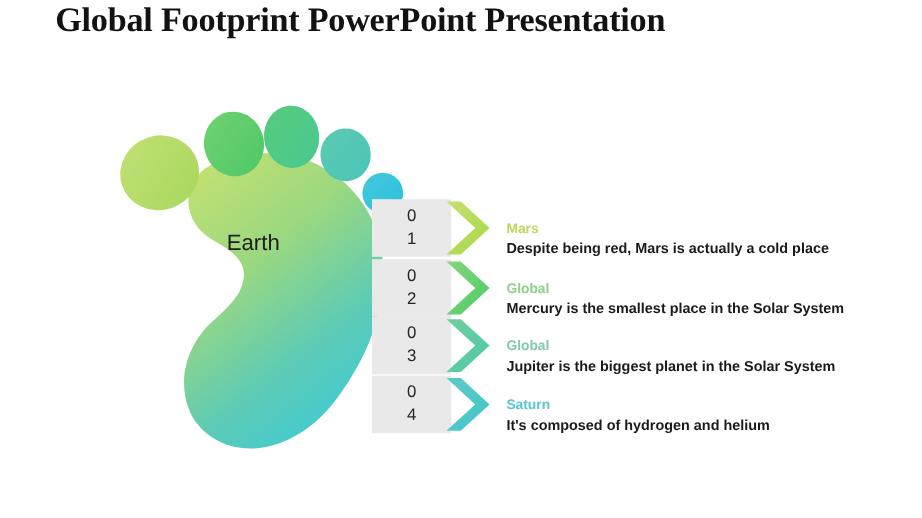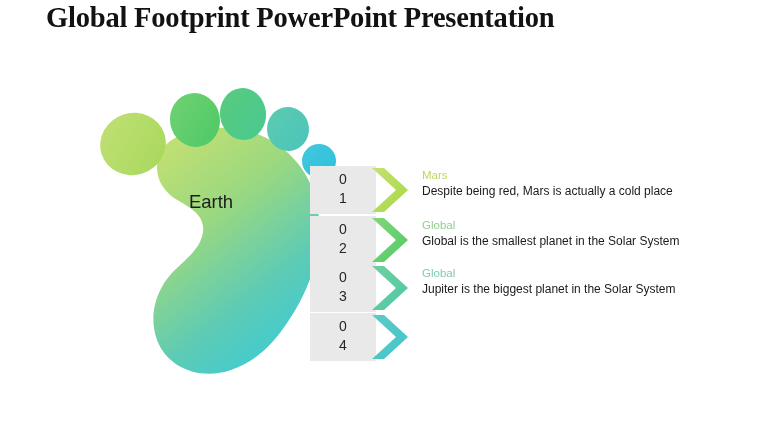--- a/index.html
+++ b/index.html
@@ -87,22 +87,23 @@
 
   .chev{
     position:absolute;
     left:58px; top:0;
     width:48px; height:48px;
   }
   .chev svg{display:block;width:48px;height:48px;}
 
   .rowtext{
     position:absolute;
-    left:112px; top:2px;
+    left:112px; top:18px;
     width:300px;
+    font-weight:bold;
   }
   .rowtitle{
     font-size:11.5px;
     line-height:14px;
     font-family:"Liberation Sans", sans-serif;
     white-space:nowrap;
   }
   .rowdesc{
     font-size:12px;
     line-height:15px;
@@ -209,21 +210,21 @@
               <linearGradient id="c2" x1="0" y1="0" x2="1" y2="1">
             <stop offset="0%" stop-color="#84d67c"></stop>
                 <stop offset="100%" stop-color="#4ecb63"></stop>
           </linearGradient>
             </defs>
           <path d="M4,2 L28,24 L4,46 L16,46 L40,24 L16,2 Z" fill="url(#c2)"></path>
         </svg>
       </div>
       <div class="rowtext">
         <div class="rowtitle" style="color:#8fd08a">Global</div>
-        <div class="rowdesc">Global is the smallest planet in the Solar System</div>
+        <div class="rowdesc">Mercury is the smallest place in the Solar System</div>
       </div>
     </div>
 
     <div class="row row-3">
       <div class="numbox">
         <div class="d d0">0</div>
         <div class="d d1">3</div>
       </div>
       <div class="chev">
         <svg viewBox="0 0 48 48" xmlns="http://www.w3.org/2000/svg">
@@ -251,16 +252,20 @@
         <svg viewBox="0 0 48 48" xmlns="http://www.w3.org/2000/svg">
           <defs>
               <linearGradient id="c4" x1="0" y1="0" x2="1" y2="1">
             <stop offset="0%" stop-color="#5ecac4"></stop>
                 <stop offset="100%" stop-color="#44c5cb"></stop>
           </linearGradient>
             </defs>
           <path d="M4,2 L28,24 L4,46 L16,46 L40,24 L16,2 Z" fill="url(#c4)"></path>
         </svg>
       </div>
+      <div class="rowtext">
+        <div class="rowtitle" style="color:#59c5d2">Saturn</div>
+        <div class="rowdesc">It's composed of hydrogen and helium</div>
+      </div>
     </div>
 
   </div>
 </div>
 
 </body></html>

